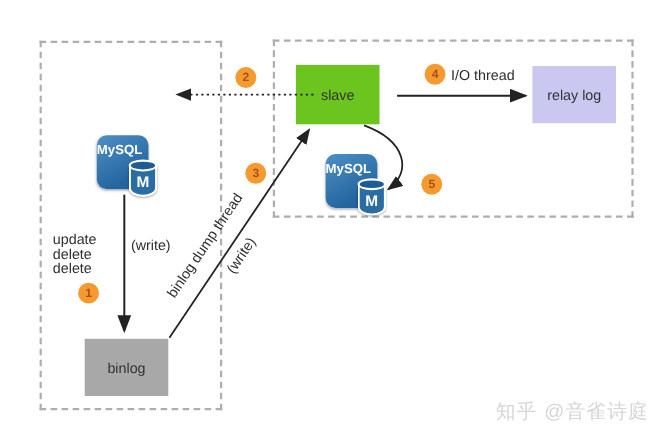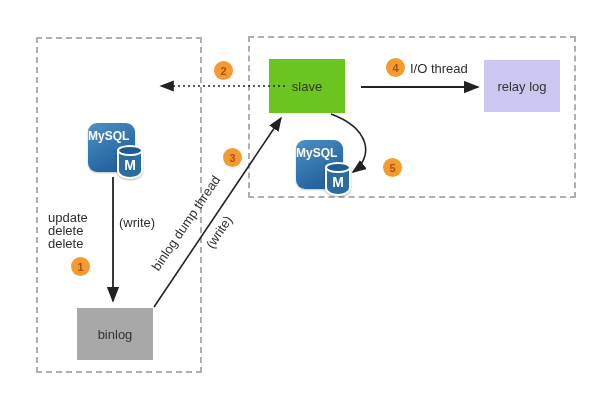--- a/index.html
+++ b/index.html
@@ -124,14 +124,15 @@
   <div class="lbl" id="bdt">binlog dump thread</div>
   <div class="lbl" id="write-d">(write)</div>
   <div class="lbl" id="io-lbl">I/O thread</div>
 
   <div class="step" id="step1">1</div>
   <div class="step" id="step2">2</div>
   <div class="step" id="step3">3</div>
   <div class="step" id="step4">4</div>
   <div class="step" id="step5">5</div>
 
+  <div class="watermark">知乎 @音雀诗庭</div>
 
 </div>
 
 </body></html>

